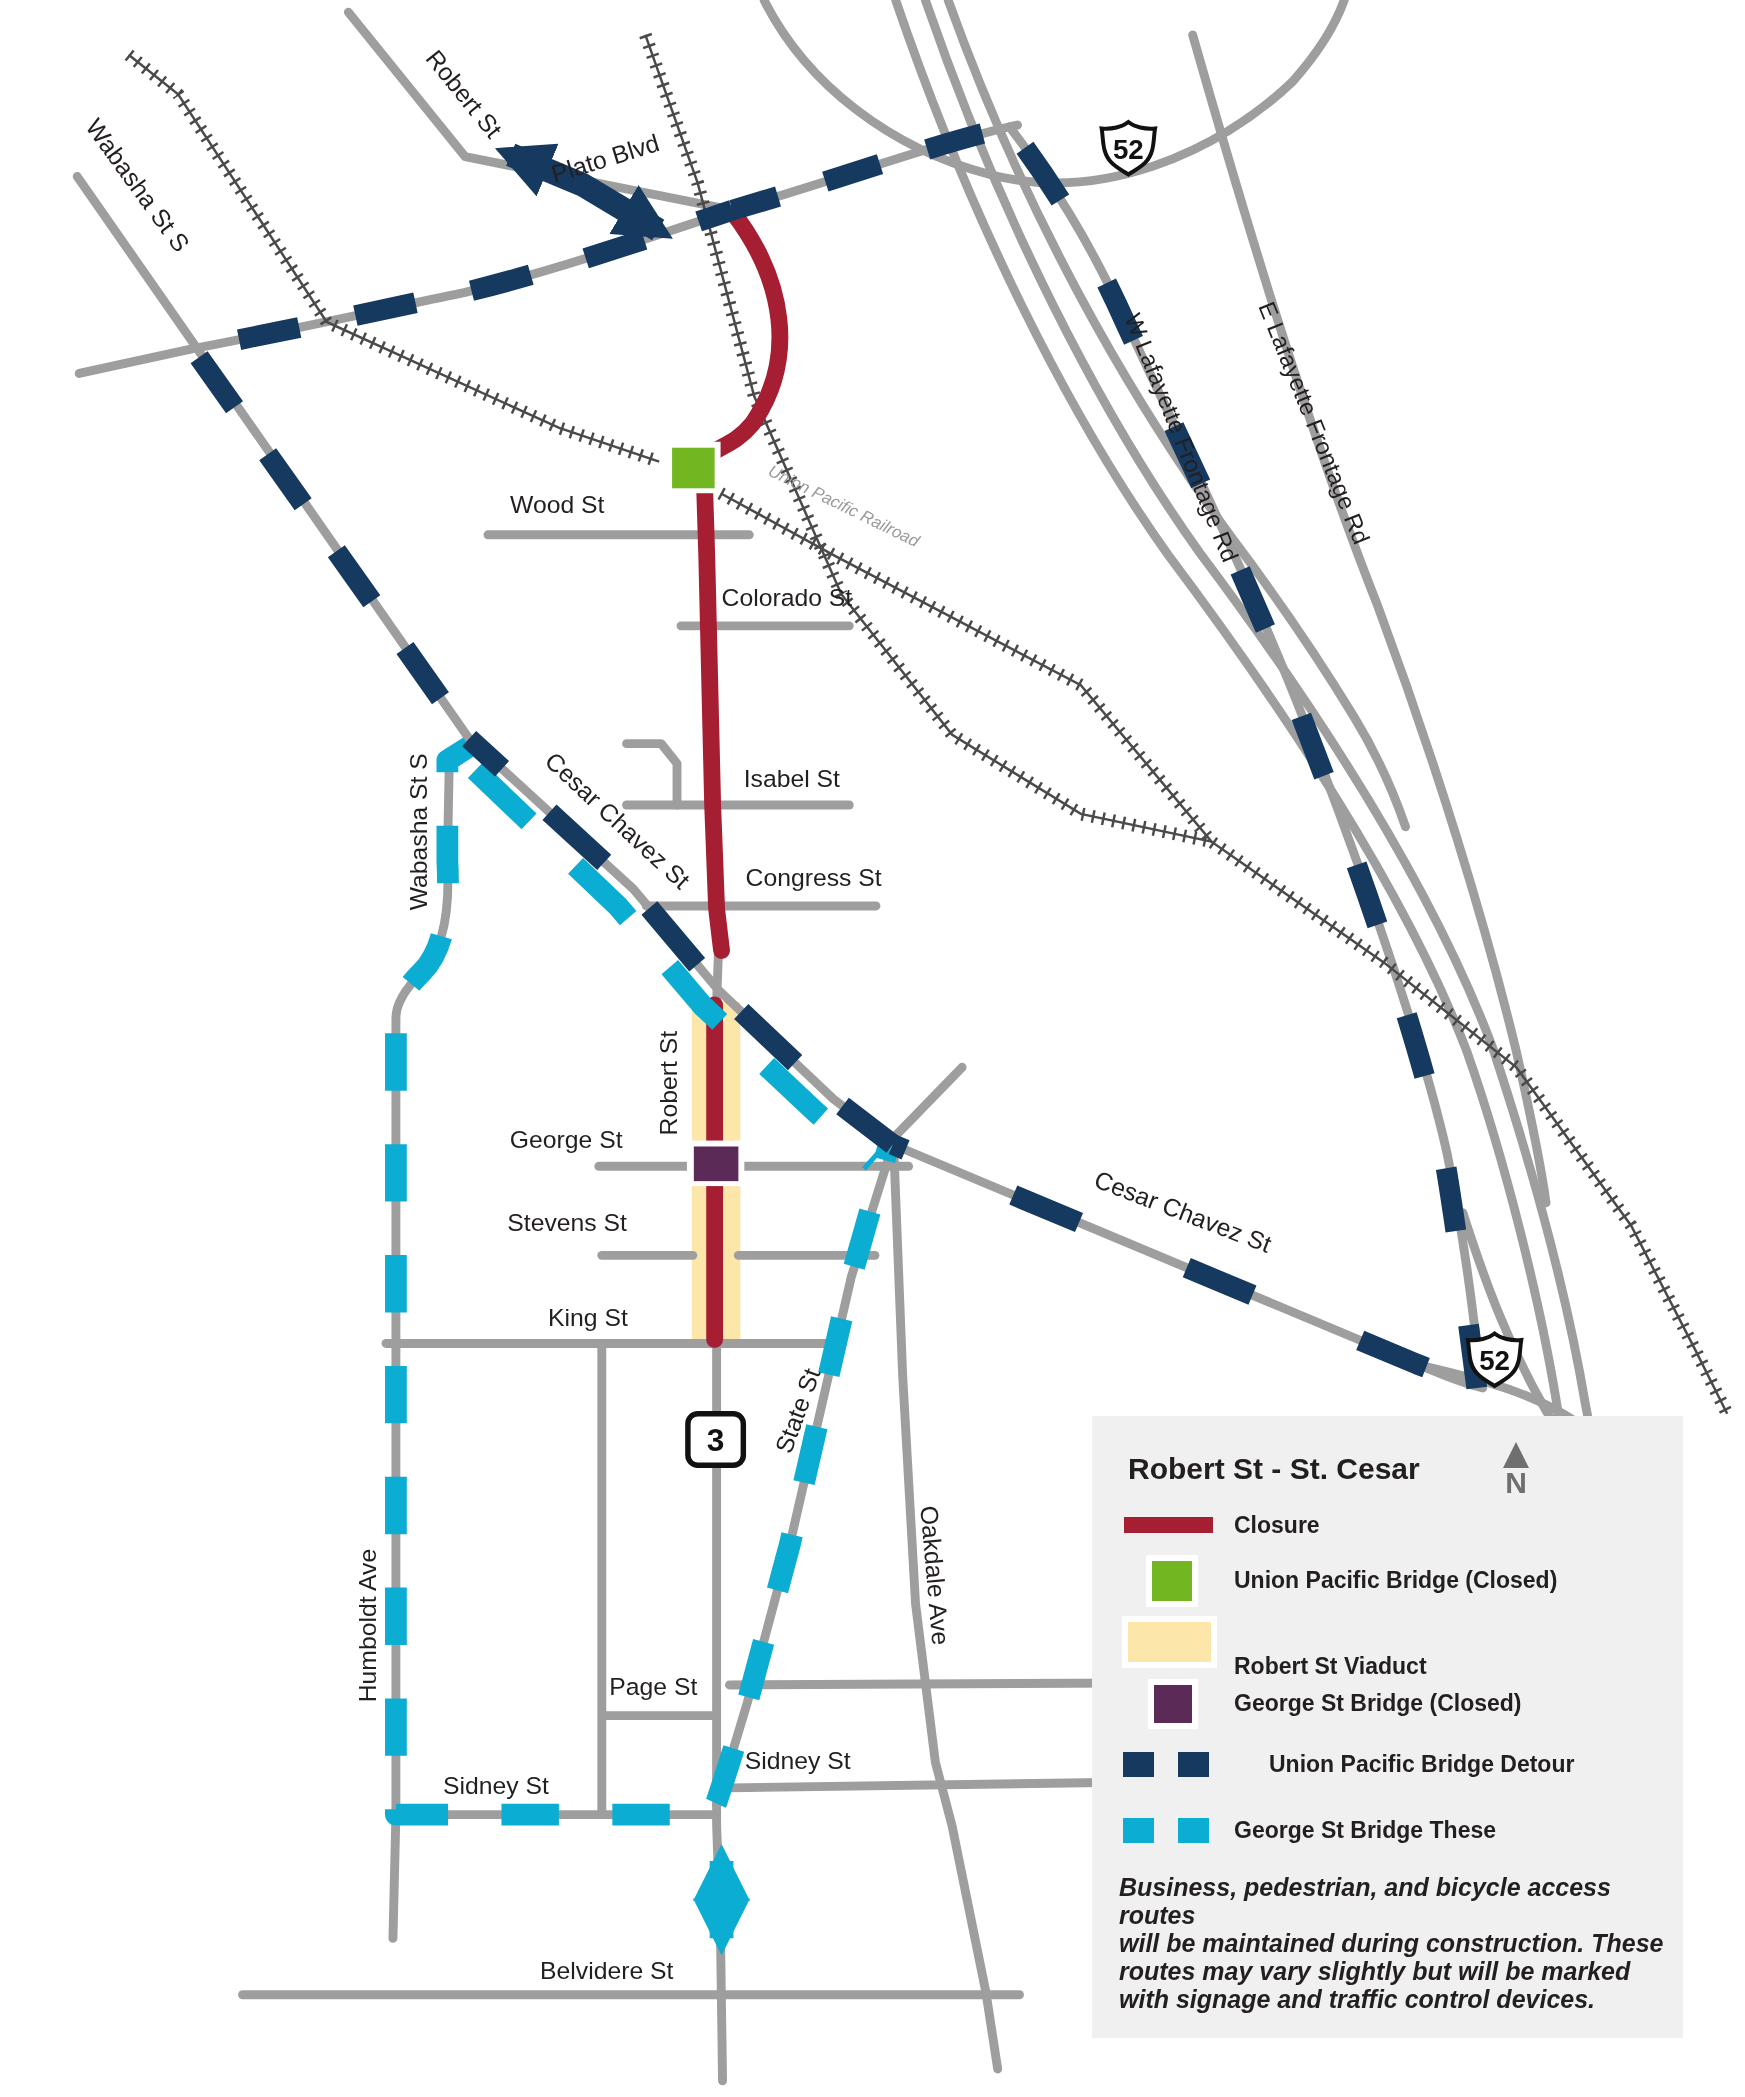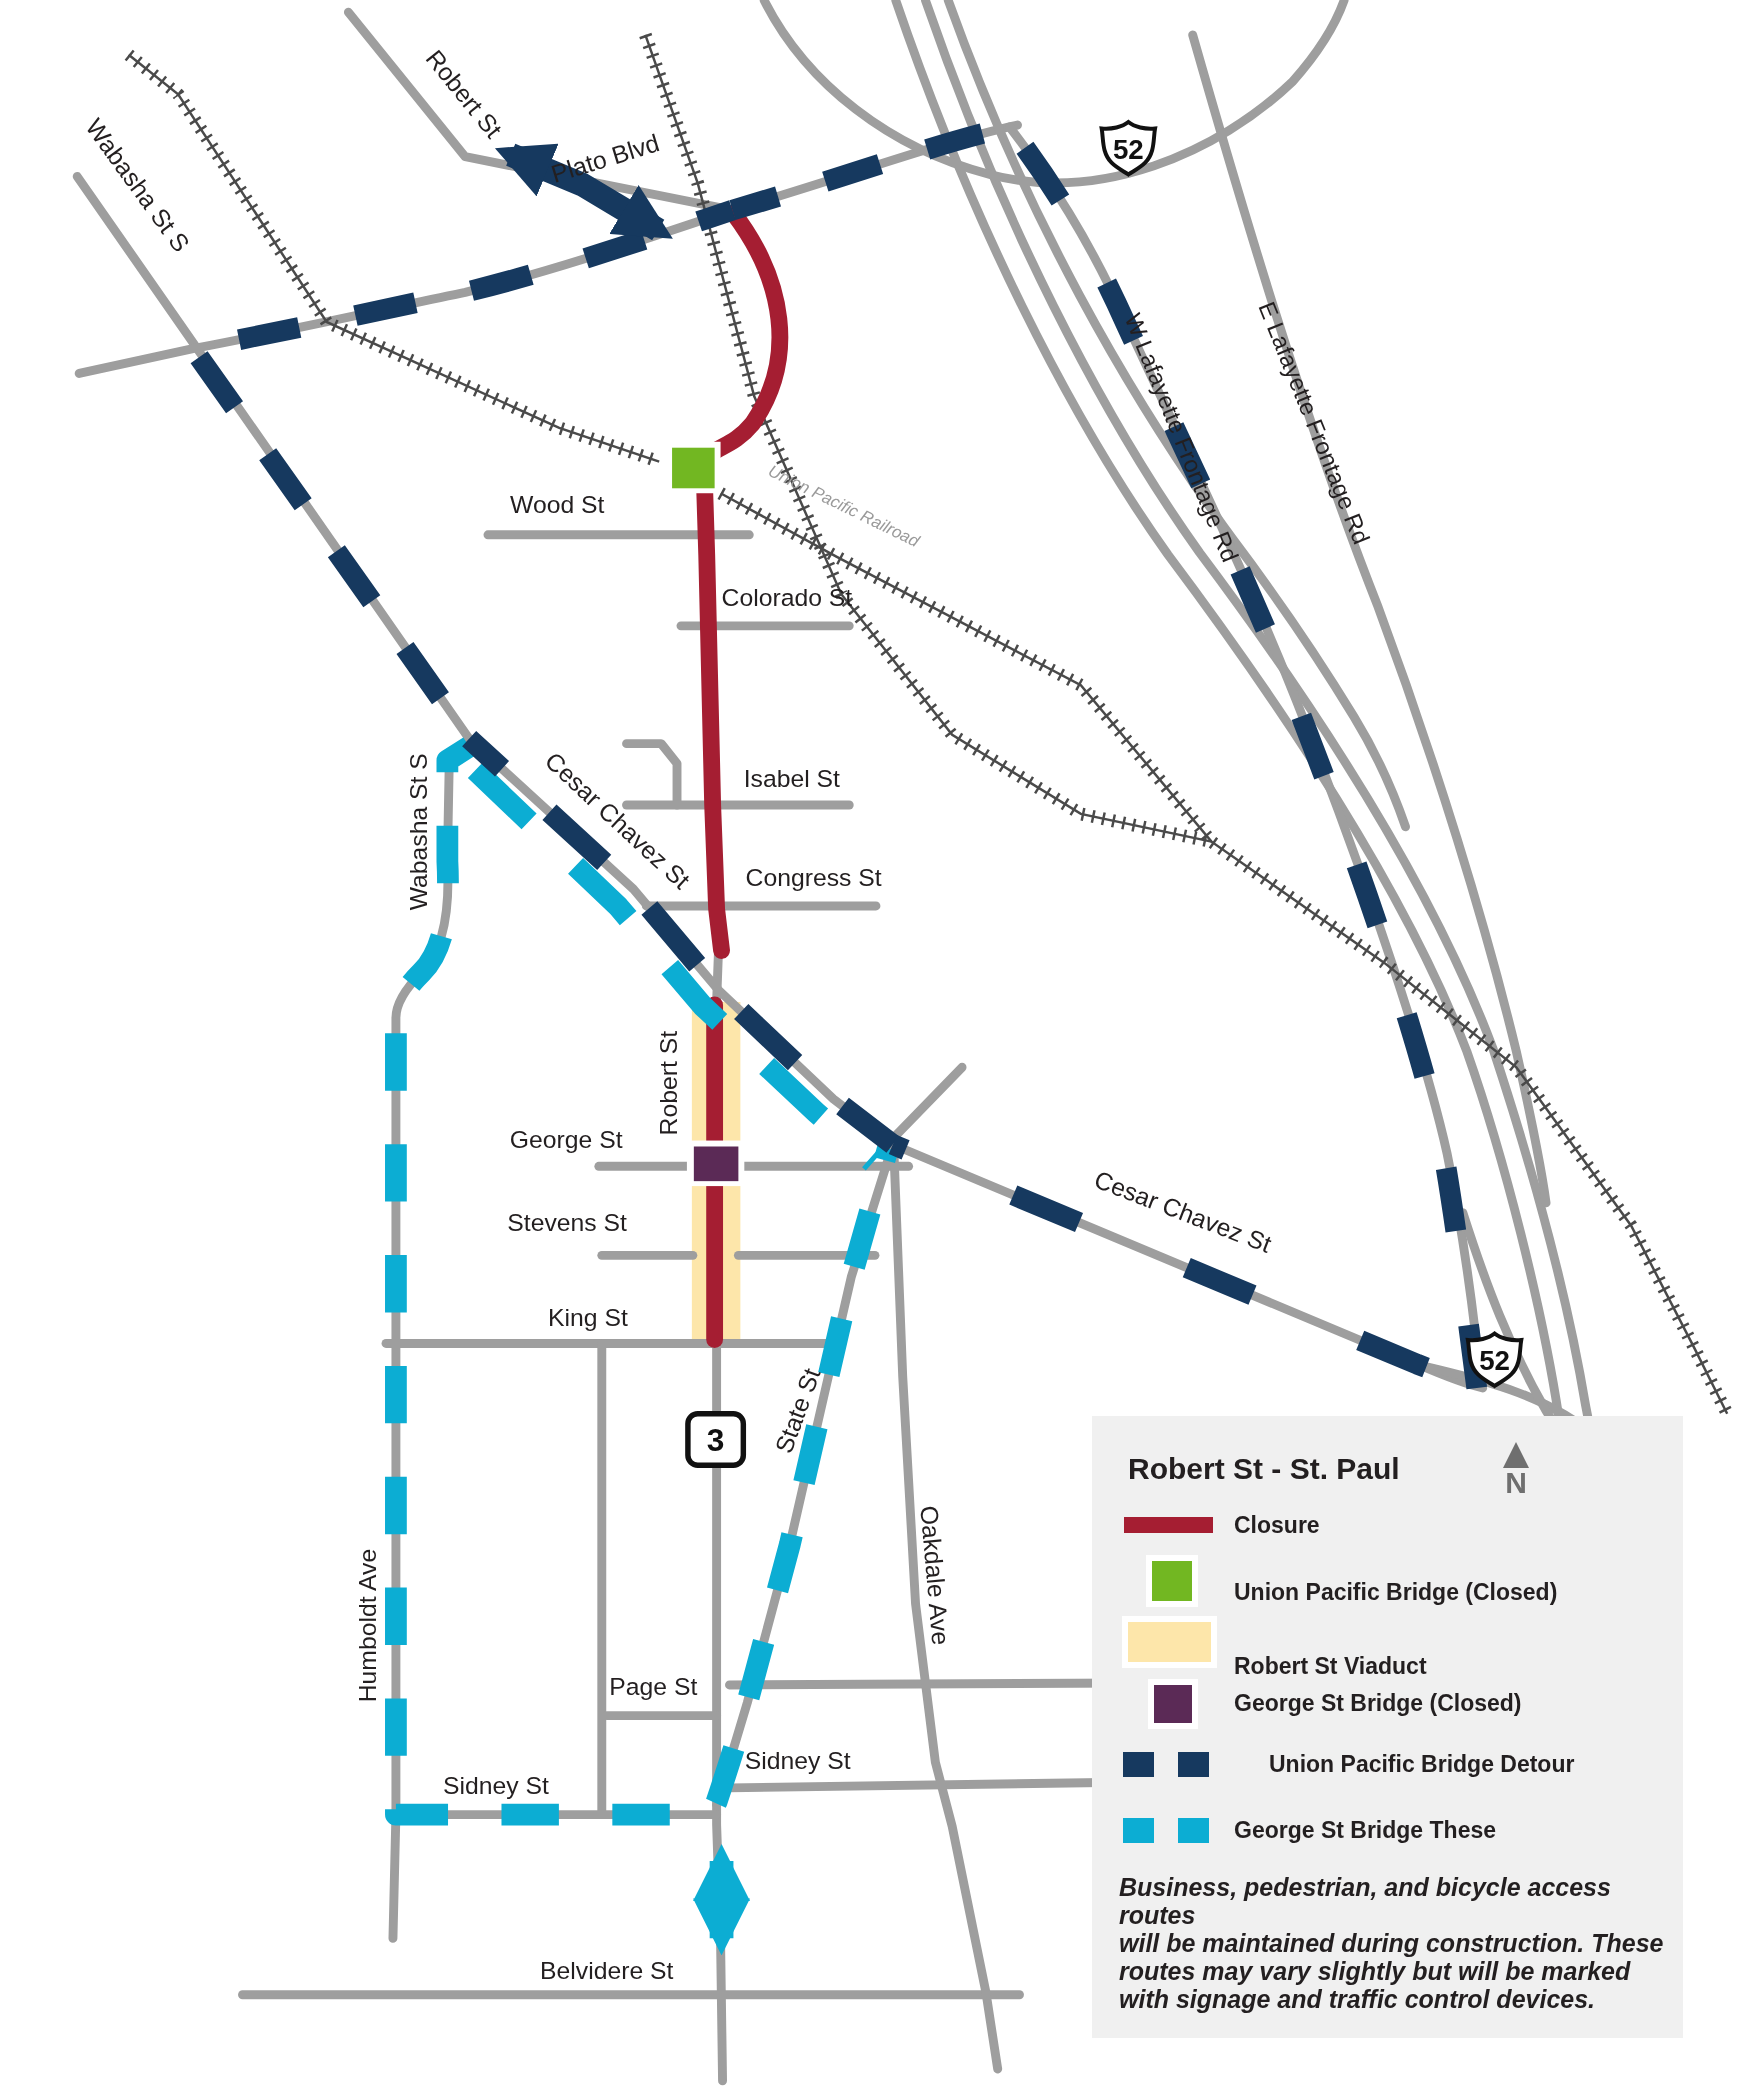--- a/index.html
+++ b/index.html
@@ -172,31 +172,31 @@
       <text x="0" y="0" transform="translate(501,1812) rotate(0)" text-anchor="middle" font-size="25" class="street-label">Sidney St</text>
       <text x="0" y="0" transform="translate(806,1787) rotate(0)" text-anchor="middle" font-size="25" class="street-label">Sidney St</text>
       <text x="0" y="0" transform="translate(613,1999) rotate(0)" text-anchor="middle" font-size="25" class="street-label">Belvidere St</text>
       <text x="0" y="0" transform="translate(1192,1232) rotate(21)" text-anchor="middle" font-size="25" class="street-label">Cesar Chavez St</text>
       <text x="0" y="0" transform="translate(1186,445) rotate(68)" text-anchor="middle" font-size="24" class="street-label">W Lafayette Frontage Rd</text>
       <text x="0" y="0" transform="translate(1320,430) rotate(68)" text-anchor="middle" font-size="24" class="street-label">E Lafayette Frontage Rd</text>
     </g>
 </svg>
 
 <div class="legend">
-  <div class="title">Robert St - St. Paul</div>
+  <div class="title">Robert St - St. Cesar</div>
   <div class="north">
     <div class="tri"></div>
     <div class="n">N</div>
   </div>
 
   <div class="sw sw-red"></div>
   <div class="item-label" style="top:109px;">Closure</div>
 
   <div class="sw sw-green"></div>
-  <div class="item-label" style="top:176px;">Union Pacific Bridge (Closed)</div>
+  <div class="item-label" style="top:164px;">Union Pacific Bridge (Closed)</div>
 
   <div class="sw sw-yellow"></div>
   <div class="item-label" style="top:226px;margin-top:24px;">Robert St Viaduct</div>
 
   <div class="sw sw-purple"></div>
   <div class="item-label" style="top:287px;">George St Bridge (Closed)</div>
 
   <div class="dash-pair pair-navy">
       <span></span>
       <span></span>

